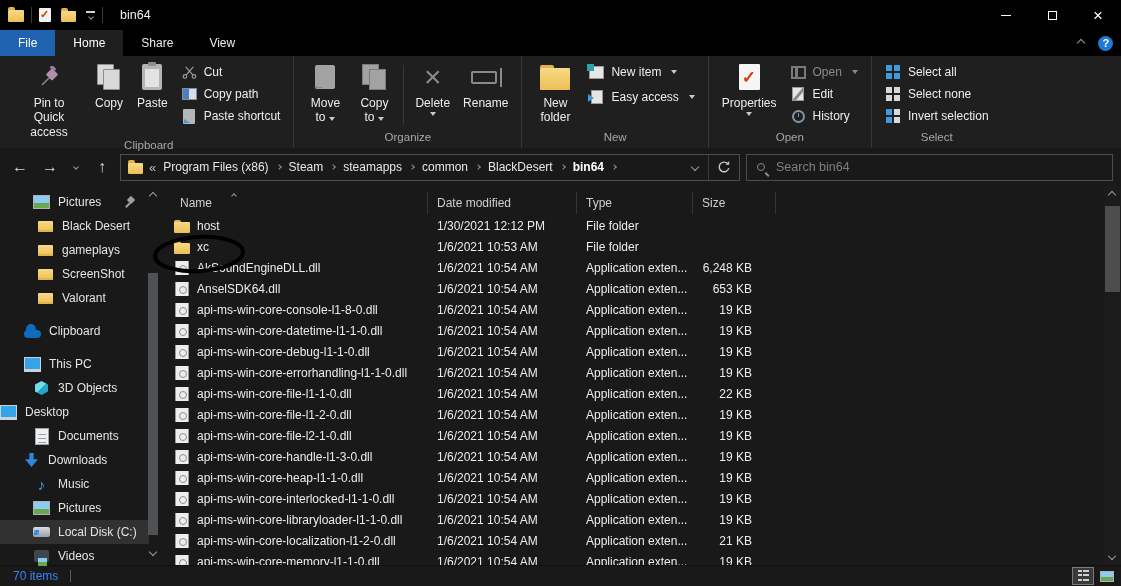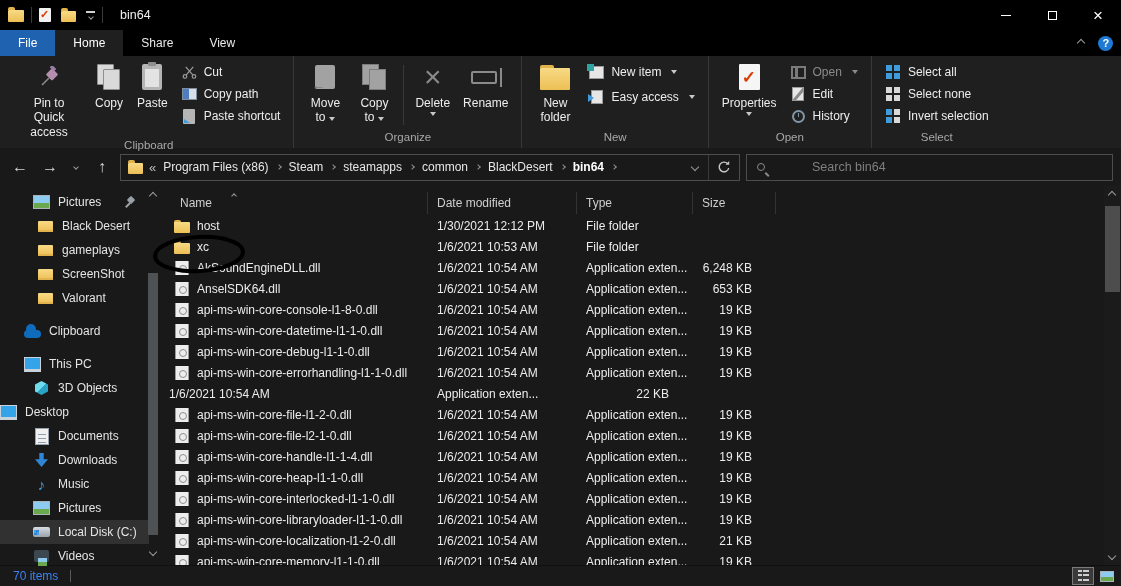--- a/index.html
+++ b/index.html
@@ -115,21 +115,21 @@
   .crumb-sep { margin:0 3px; border-color:#8f8f8f; }
   .addr-overflow { color:#bdbdbd; margin:0 2px 0 6px; font-size:13px; }
   .addr-spacer { flex:1; }
   .addr-dropbtn { width:26px; height:100%; display:flex; align-items:center; justify-content:center; }
   .addr-div { width:1px; height:100%; background:#3a3a3a; }
   .addr-refresh { width:30px; height:100%; display:flex; align-items:center; justify-content:center; }
   .search-box { flex:1; height:27px; border:1px solid #4d4d4d; display:flex; align-items:center; padding:0 10px; gap:9px; }
   .i-search { width:8px; height:8px; border:1.5px solid #8a8a8a; border-radius:50%; position:relative; }
   .i-search::after { content:""; position:absolute; left:8px; top:8px; width:5px; height:1.5px; background:#8a8a8a; transform:rotate(45deg); transform-origin:0 0; }
   .search-input { background:transparent; border:none; outline:none; color:#d0d0d0; flex:1;
-                  font-family:"Liberation Sans",sans-serif; font-size:12.5px;margin-left:36px; }
+                  font-family:"Liberation Sans",sans-serif; font-size:12.5px; }
   .search-input::placeholder { color:#7f7f7f; }
 
   
   .main { position:absolute; top:156px; left:0; right:0; bottom:21px; display:flex; margin-top:30px; }
   .sidebar { width:160px; position:relative; padding-top:4px; flex:none; }
   .side-item { height:24px; display:flex; align-items:center; gap:8px; position:relative; color:#e4e4e4; }
   .side-item.gap { margin-top:9px; }
   .side-item.selected { background:#313131; margin-right:11px; }
   .sic { width:17px; display:flex; align-items:center; justify-content:center; flex:none; }
   .side-pin { display:none; width:11px; height:11px; position:absolute; right:24px; top:7px; }
@@ -565,21 +565,21 @@
             <span class="side-label">Desktop</span>
 
           </div>
 
           <div class="side-item" data-icon="documents" style="padding-left: 33px;">
             <span class="sic"></span>
             <span class="side-label">Documents</span>
 
           </div>
 
-          <div class="side-item" data-icon="downloads" style="padding-left: 33px;">
+          <div class="side-item" data-icon="downloads" style="padding-left: 23px;">
             <span class="sic"></span>
             <span class="side-label">Downloads</span>
 
           </div>
 
           <div class="side-item" data-icon="music" style="padding-left: 33px;">
             <span class="sic"></span>
             <span class="side-label">Music</span>
 
           </div>
@@ -710,20 +710,24 @@
               <span class="fic"></span>
               <span>api-ms-win-core-errorhandling-l1-1-0.dll</span>
             </span>
             <span class="c-date">1/6/2021 10:54 AM</span>
             <span class="c-type">Application exten...</span>
             <span class="c-size">19 KB</span>
             <span></span>
           </div>
 
           <div class="grid-cols frow" data-icon="dll">
+            <span class="c-name">
+              <span class="fic"></span>
+              <span>api-ms-win-core-file-l1-1-0.dll</span>
+            </span>
             <span class="c-date">1/6/2021 10:54 AM</span>
             <span class="c-type">Application exten...</span>
             <span class="c-size">22 KB</span>
             <span></span>
           </div>
 
           <div class="grid-cols frow" data-icon="dll">
             <span class="c-name">
               <span class="fic"></span>
               <span>api-ms-win-core-file-l1-2-0.dll</span>
@@ -741,21 +745,21 @@
             </span>
             <span class="c-date">1/6/2021 10:54 AM</span>
             <span class="c-type">Application exten...</span>
             <span class="c-size">19 KB</span>
             <span></span>
           </div>
 
           <div class="grid-cols frow" data-icon="dll">
             <span class="c-name">
               <span class="fic"></span>
-              <span>api-ms-win-core-handle-l1-1-4.dll</span>
+              <span>api-ms-win-core-handle-l1-3-0.dll</span>
             </span>
             <span class="c-date">1/6/2021 10:54 AM</span>
             <span class="c-type">Application exten...</span>
             <span class="c-size">19 KB</span>
             <span></span>
           </div>
 
           <div class="grid-cols frow" data-icon="dll">
             <span class="c-name">
               <span class="fic"></span>

